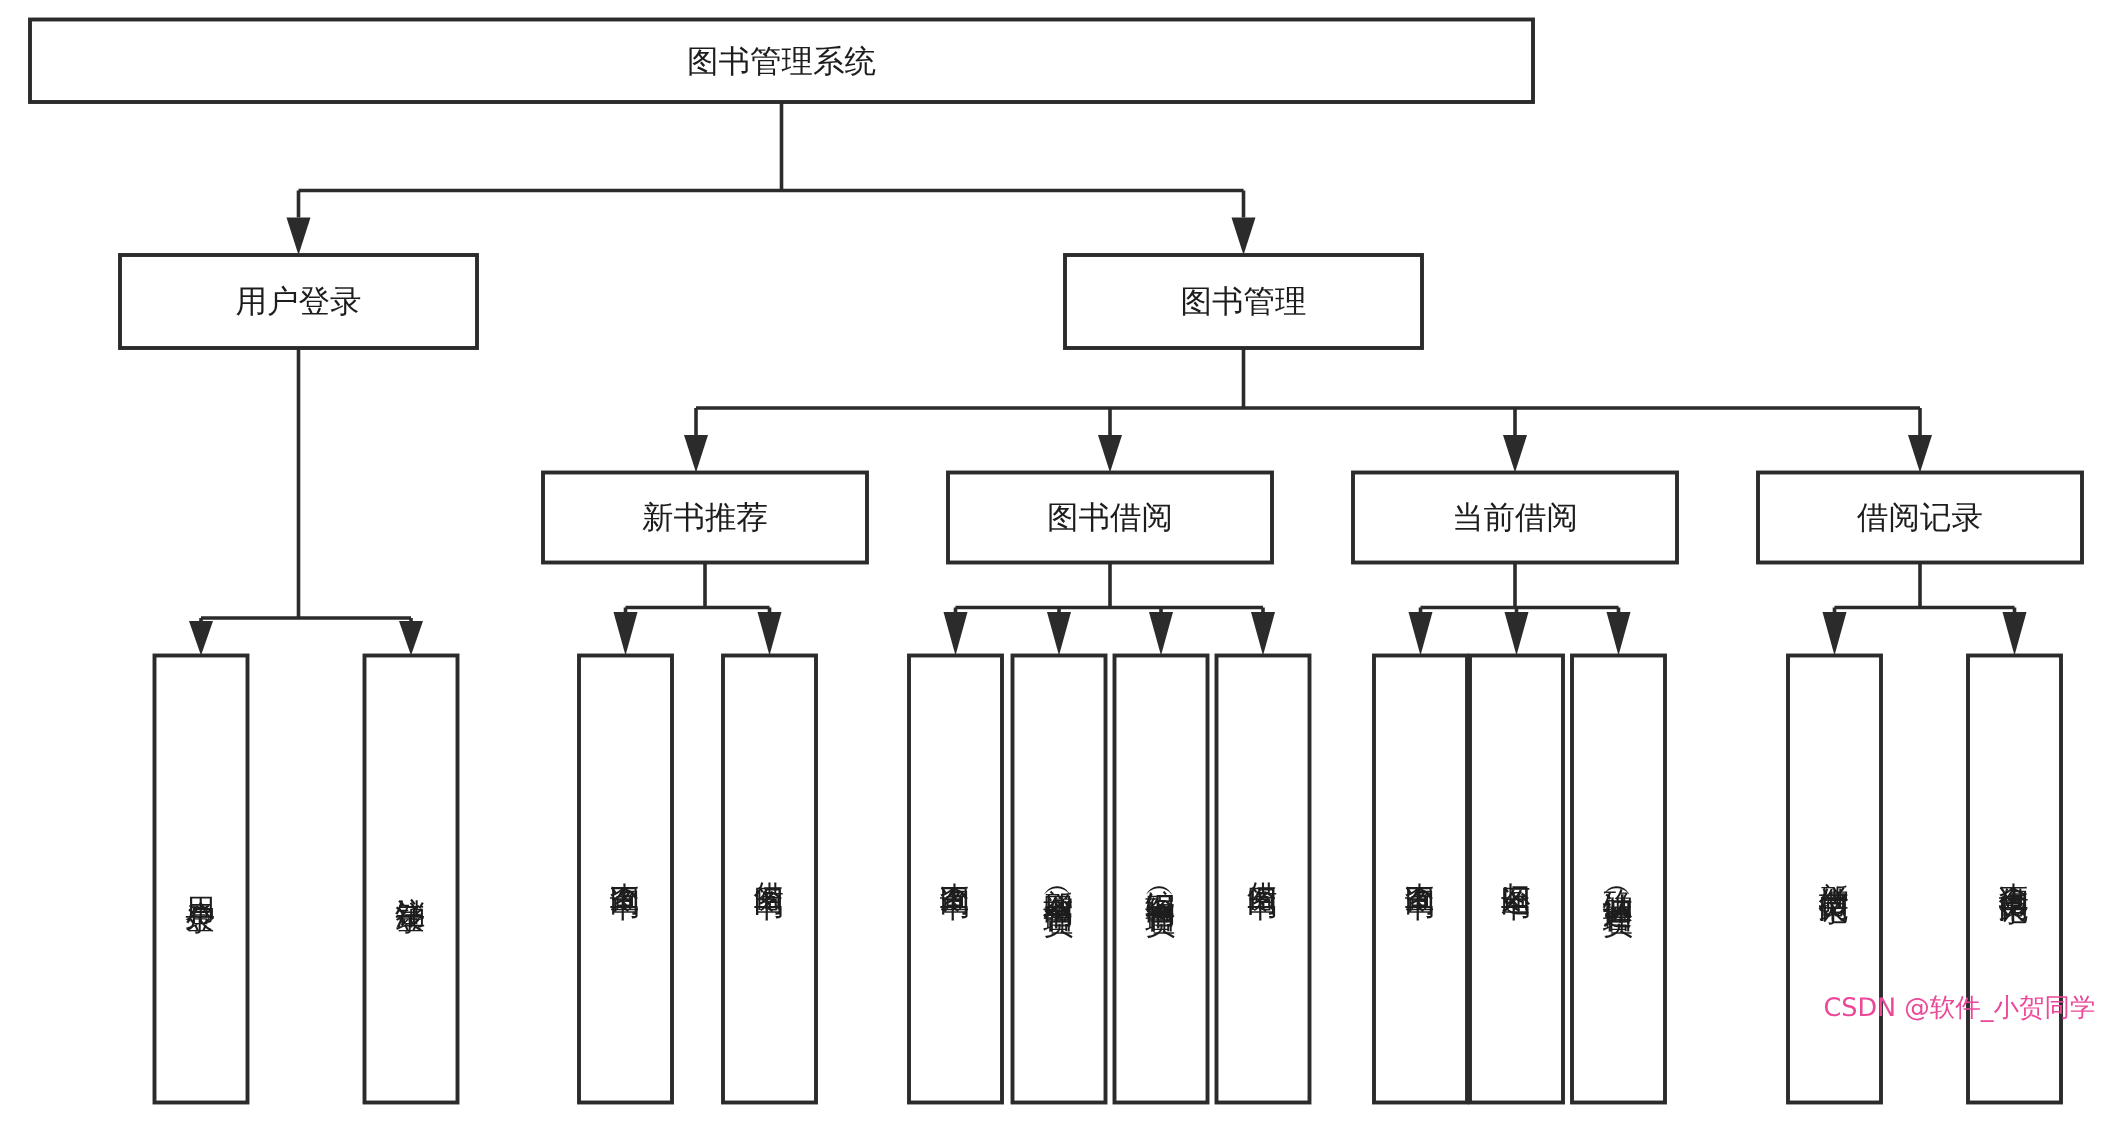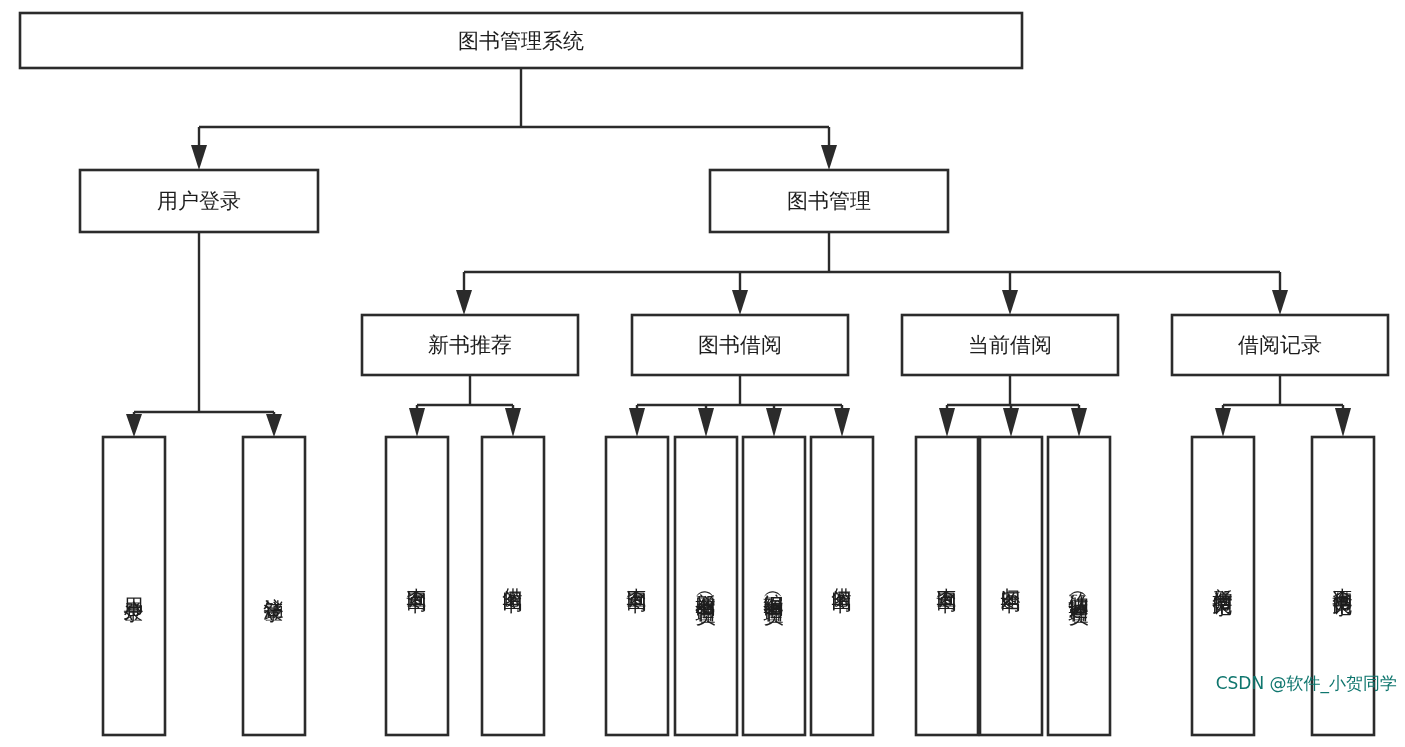--- a/index.html
+++ b/index.html
@@ -55,24 +55,24 @@
     fill: #1d1d1d;
     writing-mode: vertical-rl;
     text-orientation: upright;
     letter-spacing: 2px;
     dominant-baseline: central;
     text-anchor: middle;
   }
   .watermark {
     position: absolute;
     right: 8px;
-    bottom: 4px;
+    bottom: 16px;
     font-family: "DejaVu Sans", "Liberation Sans", sans-serif;
     font-size: 17px;
-    color: #0f766e;
+    color: #ec4899;
     white-space: nowrap;
     pointer-events: none;
     text-align: center;
   }
 </style>
 </head>
 <body>
 
 <div id="diagram-root">
 

